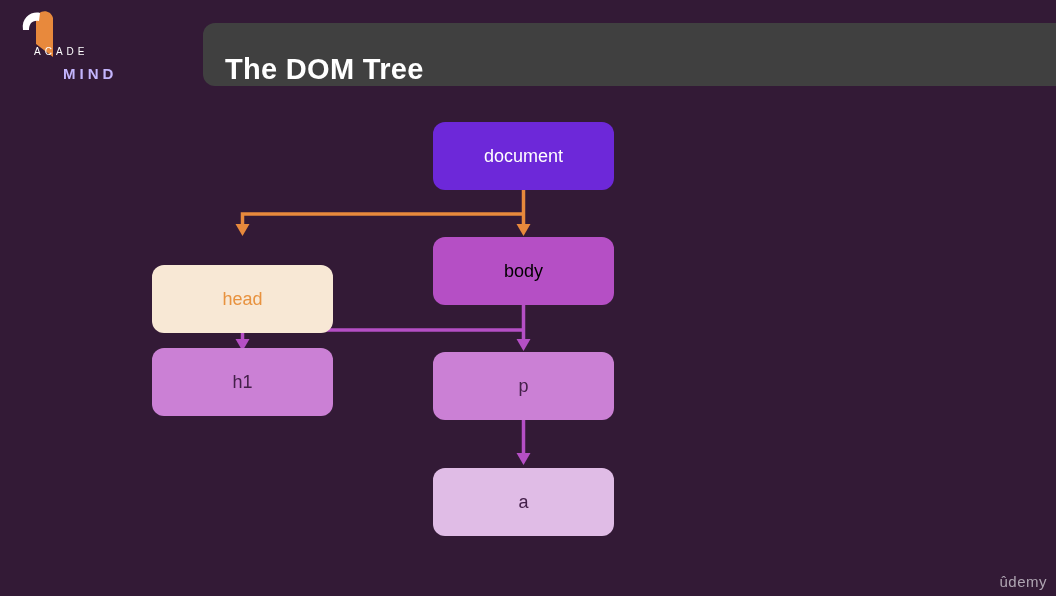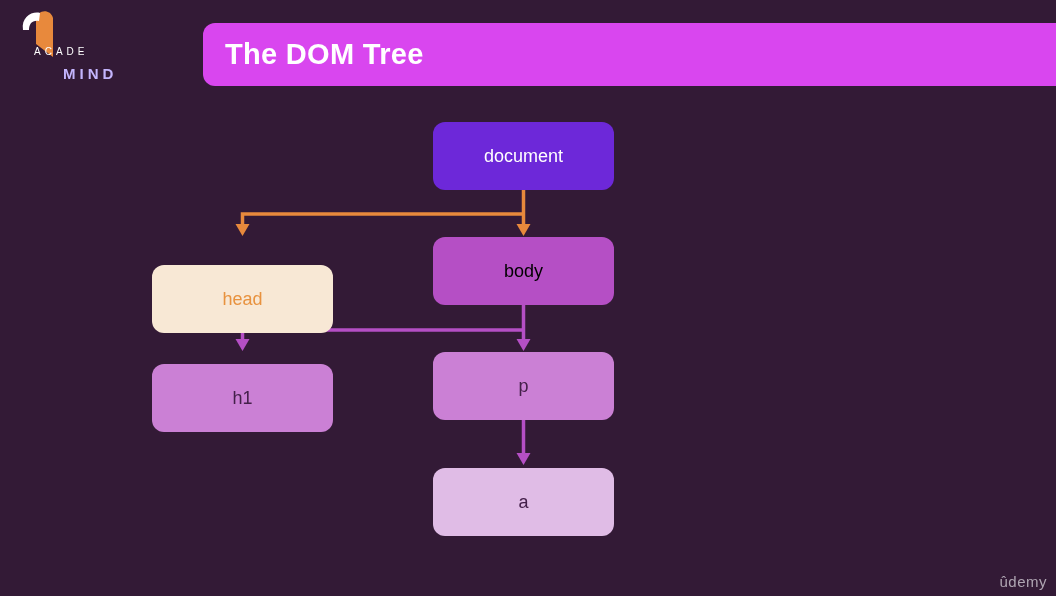--- a/index.html
+++ b/index.html
@@ -68,21 +68,21 @@
     height: 68px;
     border-radius: 12px;
     display: flex;
     align-items: center;
     justify-content: center;
     font-size: 18px;
   }
   .node-document { left: 433px; top: 122px; }
   .node-head     { left: 152px; top: 237px; }
   .node-body     { left: 433px; top: 237px; }
-  .node-h1       { left: 152px; top: 364px; align-items: center; }
+  .node-h1       { left: 152px; top: 348px; align-items: center; }
   .node-p        { left: 433px; top: 352px; }
   .node-a        { left: 433px; top: 468px; }
 
   
   .edges {
     position: absolute;
     left: 0; top: 0;
     width: 1056px; height: 596px;
     pointer-events: none;
   }
@@ -105,21 +105,21 @@
 
   <div class="brand">
     <svg width="60" height="60" viewBox="0 0 60 60">
       <path d="M18,12 C19,3 32,1 35,11 L35,50 L18,37 Z" fill="#E8893C"></path>
       <path d="M5,23 C3,10 14,4 22,6 L21,14 C14,13 11,17 11,23 Z" fill="#FFFFFF"></path>
     </svg>
     <span class="brand-line1">ACADE</span>
     <span class="brand-line2">MIND</span>
   </div>
 
-  <div class="banner" style="background: #d946ef;">
+  <div class="banner" style="background: #404040; align-items: flex-end;">
     <span class="banner-title" style="color: rgb(255, 255, 255);">The DOM Tree</span>
   </div>
 
   <svg class="edges" width="1056" height="596" viewBox="0 0 1056 596">
     <g class="lvl1">
       <path d="M523.5,189 L523.5,214 L242.5,214 L242.5,225 M523.5,214 L523.5,225" style="stroke: rgb(232, 137, 60);"></path>
       <polygon points="235.5,224 249.5,224 242.5,236" style="fill: rgb(232, 137, 60);"></polygon>
       <polygon points="516.5,224 530.5,224 523.5,236" style="fill: rgb(232, 137, 60);"></polygon>
     </g>
     <g class="lvl2">

